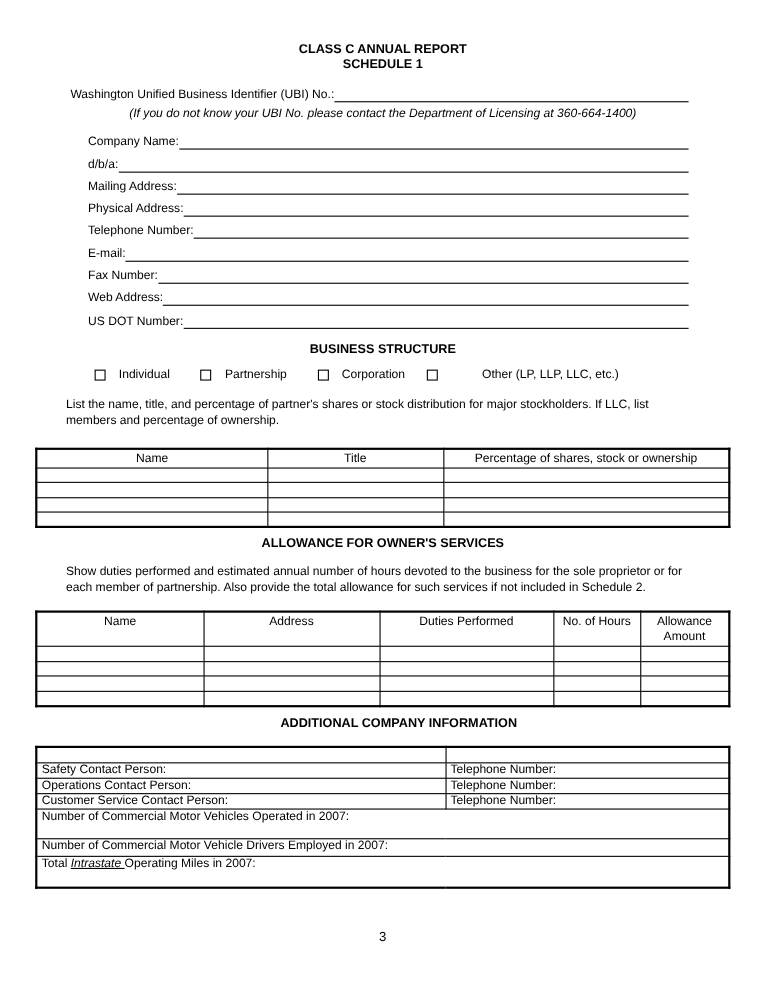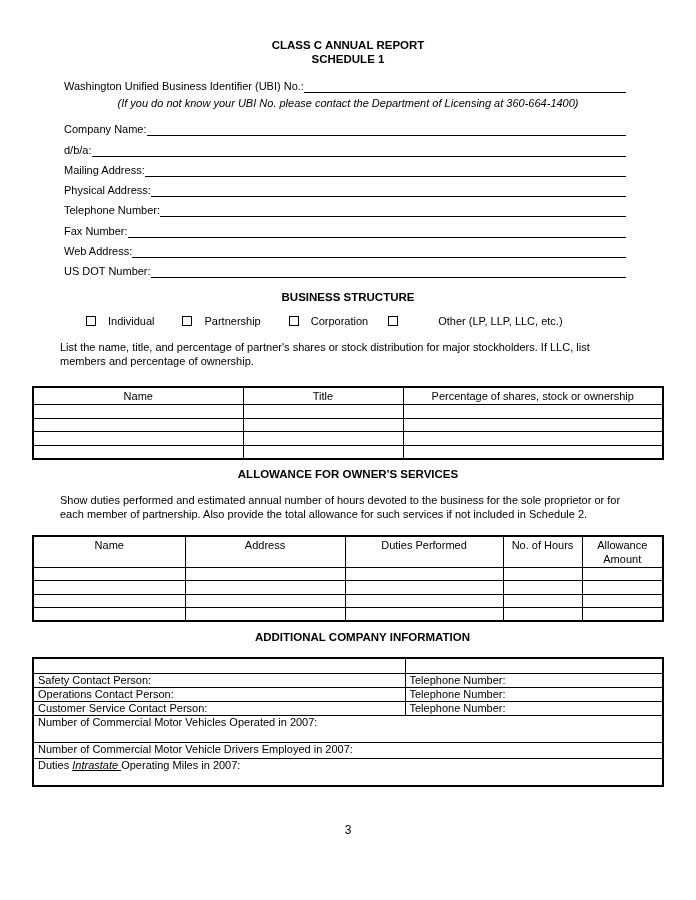--- a/index.html
+++ b/index.html
@@ -18,21 +18,21 @@
   .doc-header { padding-top:38px; text-align:center; font-weight:bold; font-size:11.5px; }
   .doc-header div { line-height:14px; }
 
   .ubi-row { display:flex; align-items:flex-start; margin:13px 46px 0 40px; height:16px; }
   .ubi-row .lbl { white-space:nowrap; }
   .fill-line { flex:1 1 auto; border-bottom:1px solid #000; height:14px; }
   .ubi-note { text-align:center; font-style:italic; margin-top:1px; }
 
   .fields { margin:6px 46px 0 40px; }
   .field-row { display:flex; align-items:flex-end; height:20.3px; }
-  .field-row .lbl { white-space:nowrap; }
+  .field-row .lbl { white-space:nowrap;margin-left:16px; }
 
   .section-heading { text-align:center; font-weight:bold; font-size:11.5px; }
   .h-business  { margin-top:12px; }
   .h-allowance { margin-top:7px; }
   .h-additional{ margin-top:8px;padding-left:29px; }
 
   .checkbox-row { display:flex; align-items:center; margin:10px 0 0 62px; height:13px; }
   .cb-item { display:flex; align-items:center; }
   .cb-box { width:10px; height:10px; border:1px solid #000; margin-right:12px; flex:0 0 auto; }
   .cb-item.m1 { margin-right:28px; }
@@ -98,20 +98,24 @@
     <div class="field-row">
       <span class="lbl">Mailing Address:</span>
       <span class="fill-line"></span>
     </div>
     <div class="field-row">
       <span class="lbl">Physical Address:</span>
       <span class="fill-line"></span>
     </div>
     <div class="field-row">
       <span class="lbl">Telephone Number:</span>
+      <span class="fill-line"></span>
+    </div>
+    <div class="field-row">
+      <span class="lbl">E-mail:</span>
       <span class="fill-line"></span>
     </div>
     <div class="field-row">
       <span class="lbl">Fax Number:</span>
       <span class="fill-line"></span>
     </div>
     <div class="field-row">
       <span class="lbl">Web Address:</span>
       <span class="fill-line"></span>
     </div>
@@ -255,21 +259,21 @@
       <td>Telephone Number:</td>
     </tr>
     <tr class="row-tall">
       <td colspan="2">Number of Commercial Motor Vehicles Operated in 2007:</td>
     </tr>
     <tr class="row-mid">
       <td colspan="2">Number of Commercial Motor Vehicle Drivers Employed in 2007:</td>
     </tr>
     <tr class="row-total">
       <td colspan="2">
-        <span class="ws">Duties </span><span class="em-underline ws">Intrastate </span><span>Operating Miles in 2007:</span>
+        <span class="ws">Total </span><span class="em-underline ws">Intrastate </span><span>Operating Miles in 2007:</span>
       </td>
     </tr>
   </tbody>
     </table>
 
   <div class="page-number">3</div>
 
 </div>
 
 </body></html>

